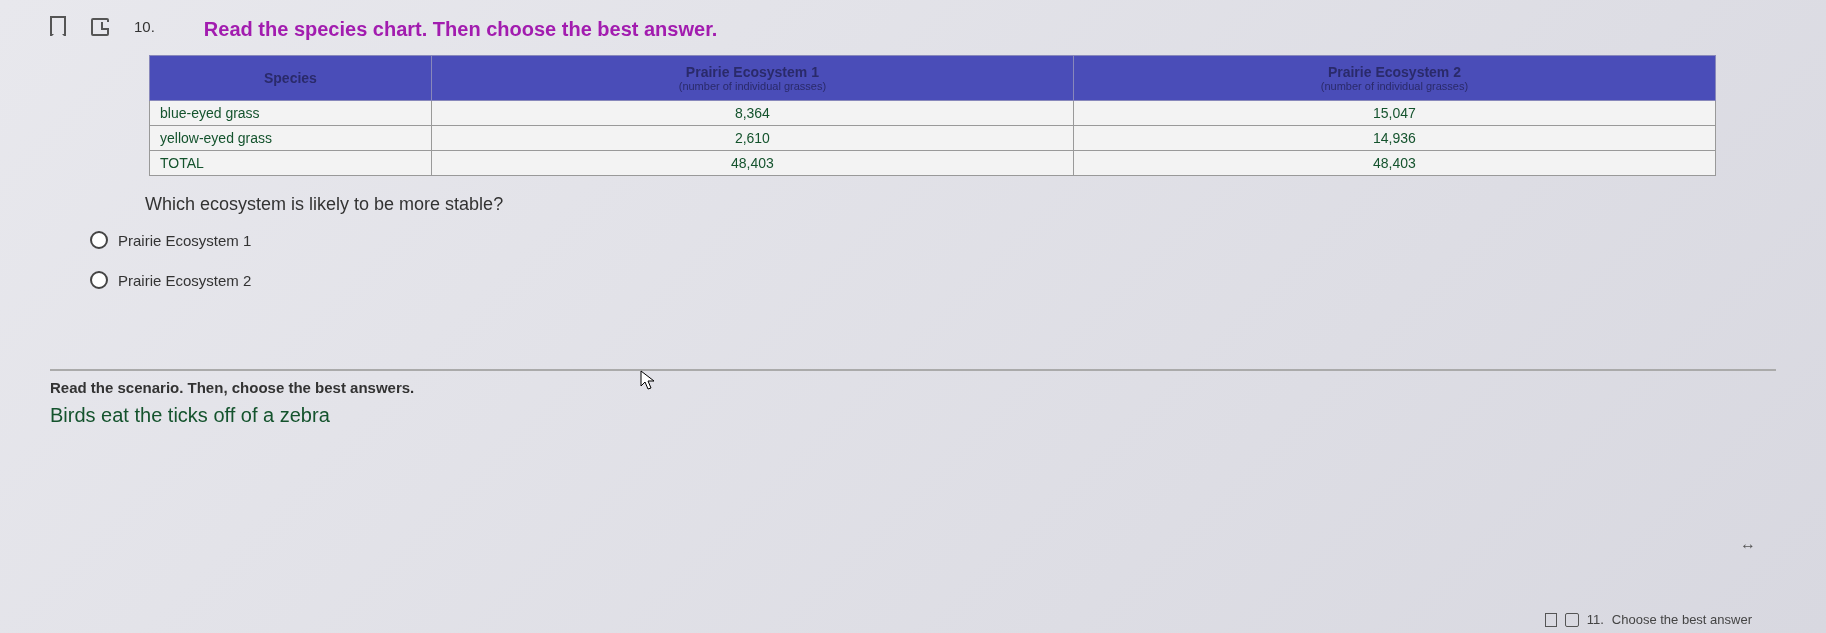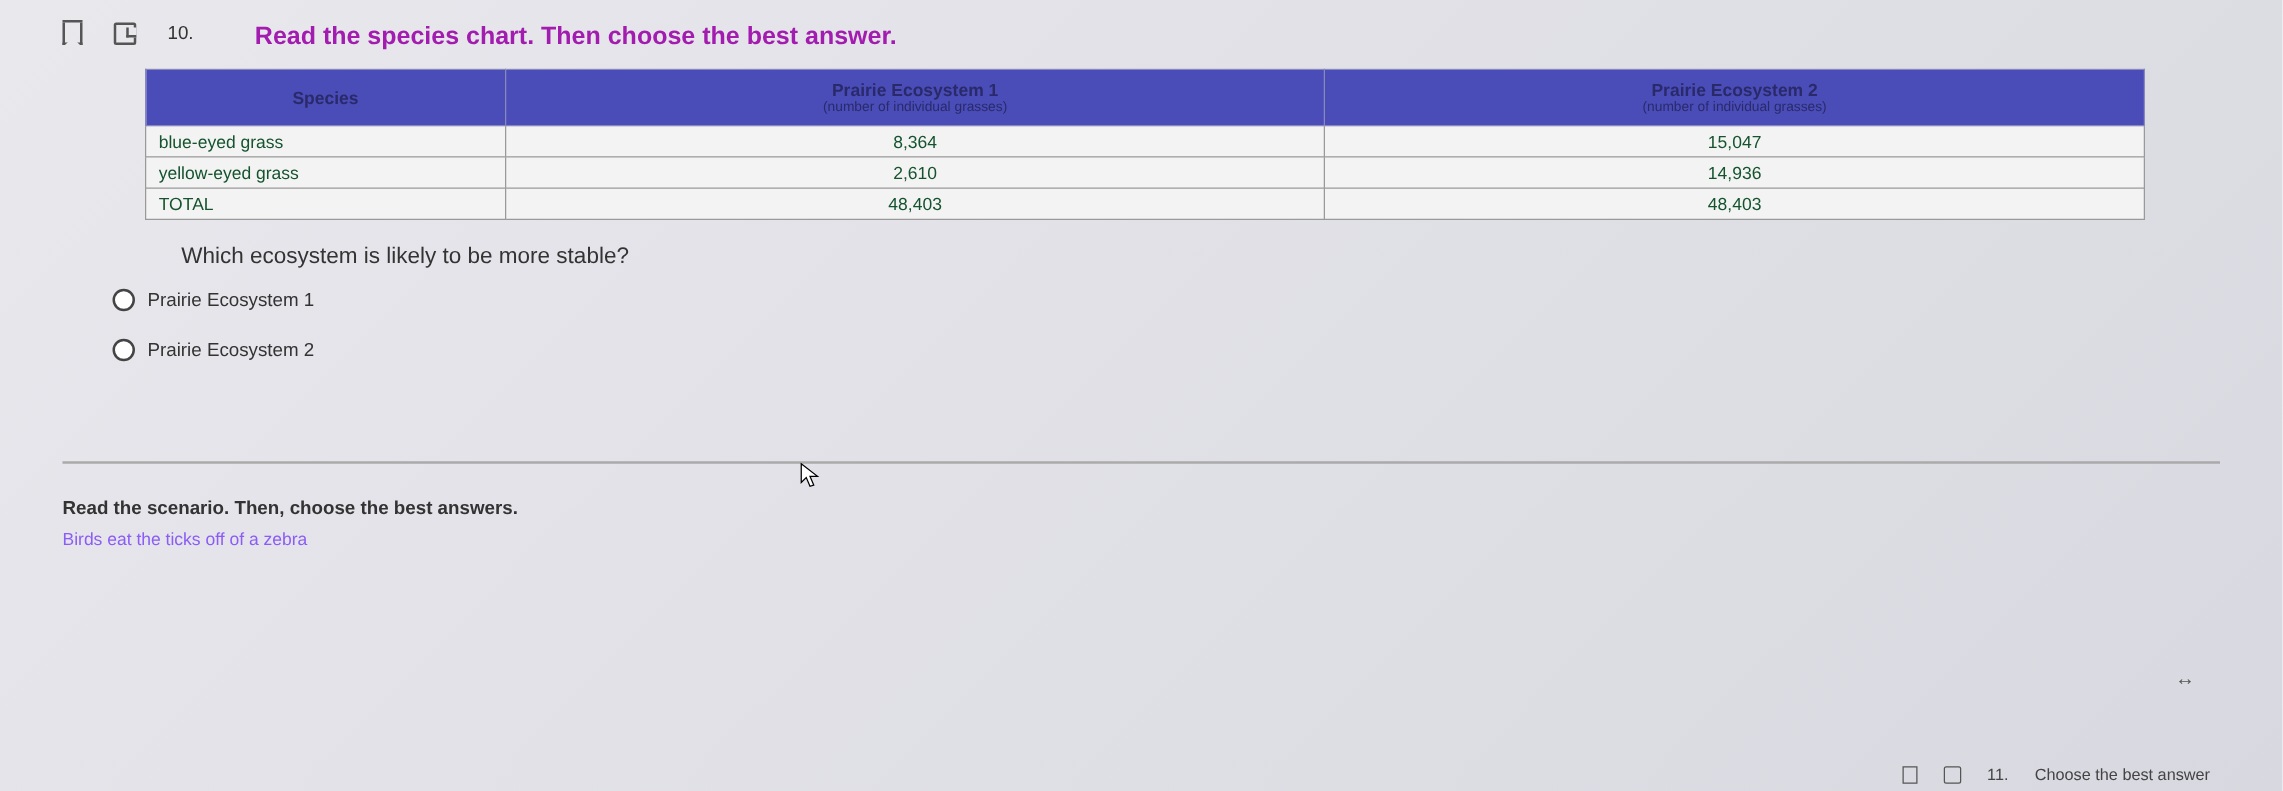--- a/index.html
+++ b/index.html
@@ -75,21 +75,21 @@
       font-size: 15px;
       font-weight: normal;
     }
     .question-text {
       color: #a21caf;
       font-size: 20px;
       font-weight: bold;
       padding-left: 24px;
     }
     .table-container {
-      margin-left: 66px;
+      margin-left: 99px;
       margin-right: 60px;
       margin-bottom: 18px;
     }
     table {
       width: 100%;
       border-collapse: collapse;
       background: #fff;
     }
     thead th {
       background: #4a4db8;
@@ -153,47 +153,47 @@
       background: #fff;
       cursor: pointer;
       flex-shrink: 0;
     }
     .answer-label {
       font-size: 15px;
       color: #333;
     }
     .bottom-section {
       margin-top: 80px;
-      padding-top: 27px;
+      padding-top: 8px;
       border-top: 2px solid #aaa;
       font-size: 15px;
       color: #333;
       font-weight: bold;
     }
     .bottom-cut {
-      font-size: 14px;
-      color: #8b5cf6;
+      font-size: 20px;
+      color: #14532d;
       font-weight: normal;
       margin-top: 8px;
     }
     .cursor-arrow {
       position: absolute;
       left: 640px;
       top: 370px;
       width: 16px;
       height: 22px;
       pointer-events: none;
     }
     .nav-footer {
       position: absolute;
-      right: 58px;
+      right: 74px;
       bottom: 6px;
       display: flex;
       align-items: center;
-      gap: 21px;
+      gap: 8px;
       font-size: 13px;
       color: #444;
     }
     .mini-bookmark {
       width: 12px;
       height: 14px;
       border: 1.5px solid #555;
     }
     .mini-note {
       width: 14px;

